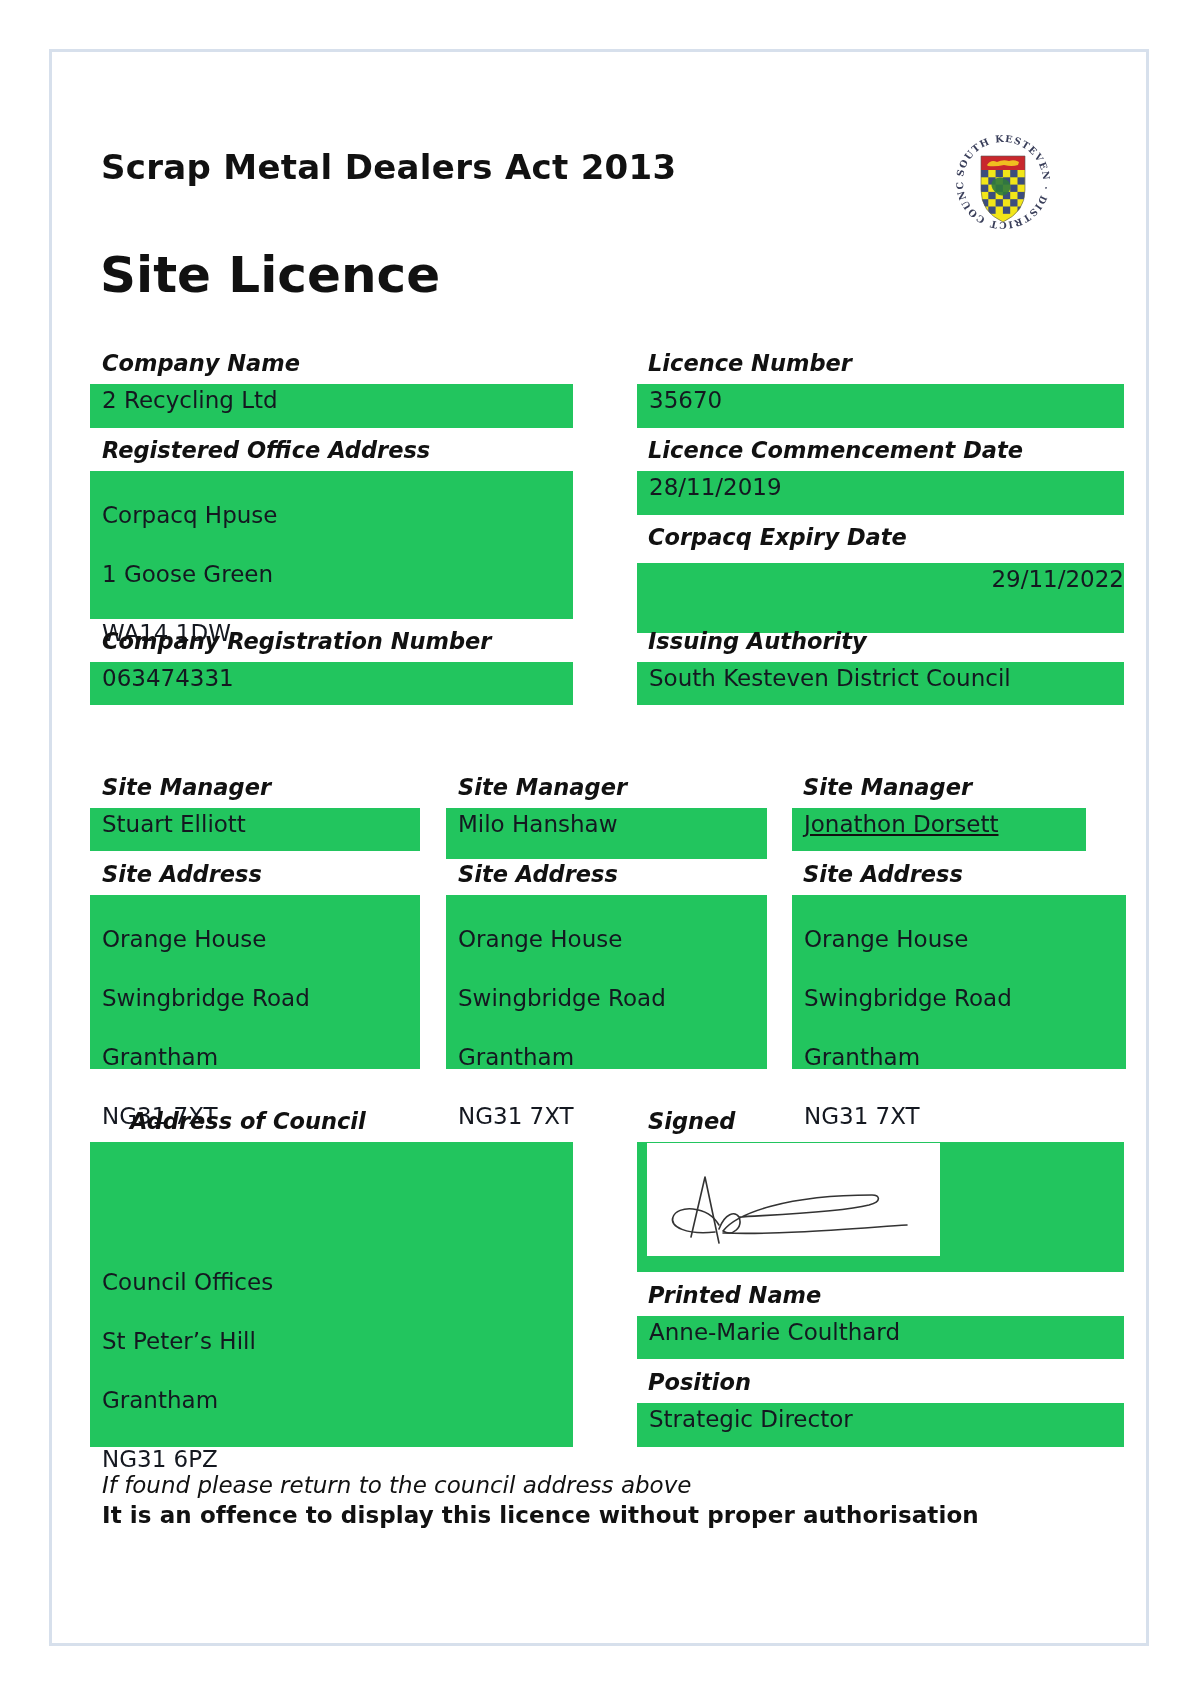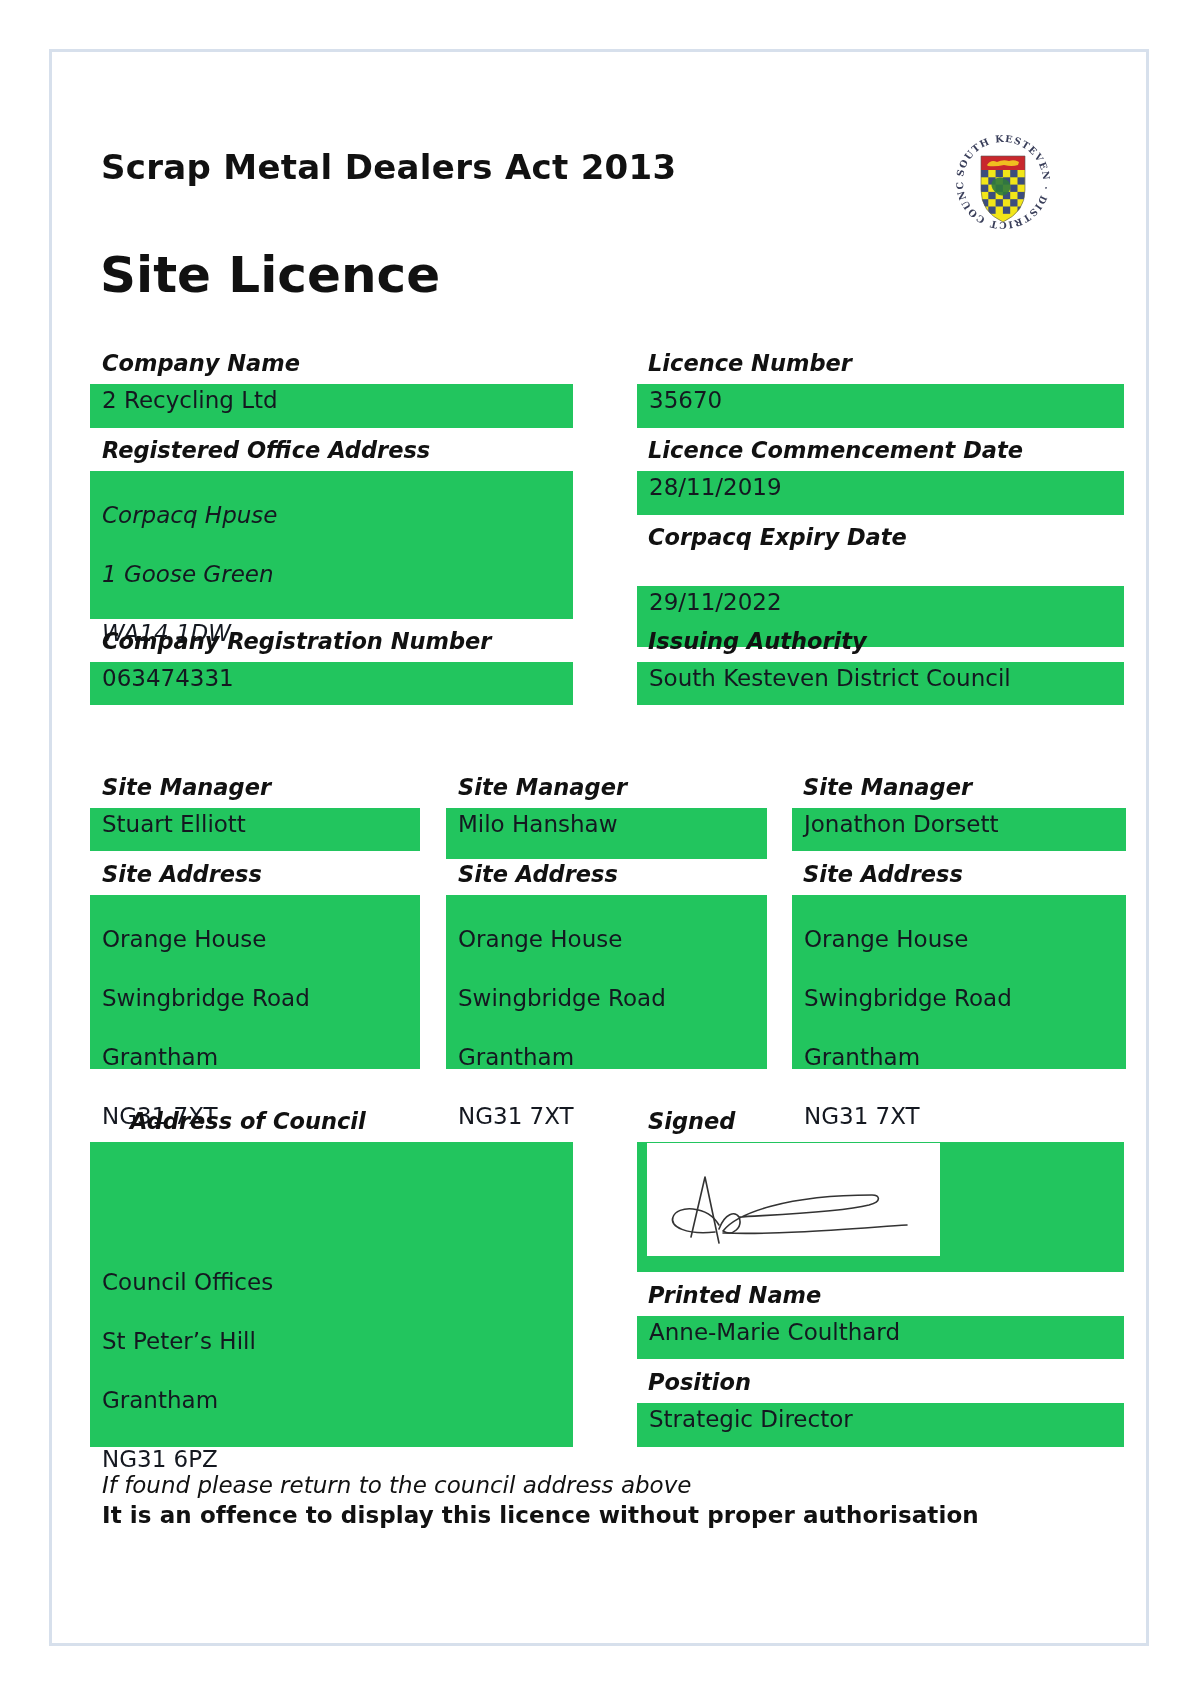--- a/index.html
+++ b/index.html
@@ -66,21 +66,21 @@
   </svg>
 </div>
 
 <div class="abs label" style="left:102px; top:349px;">Company Name</div>
 <div class="abs box" style="left:90px; top:384px; width:483px; height:44px;">
   <div class="val">2 Recycling Ltd</div>
 </div>
 
 <div class="abs label" style="left:102px; top:436px;">Registered Office Address</div>
 <div class="abs box" style="left:90px; top:471px; width:483px; height:148px;">
-  <div class="val" style="padding-top:0;font-style:italic;">
+  <div class="val" style="padding-top:0;">
     <div>Corpacq Hpuse</div>
     <div>1 Goose Green</div>
     <div>WA14 1DW</div>
   </div>
 </div>
 
 <div class="abs label" style="left:102px; top:627px;">Company Registration Number</div>
 <div class="abs box" style="left:90px; top:662px; width:483px; height:43px;">
   <div class="val">063474331</div>
 </div>
@@ -89,21 +89,21 @@
 <div class="abs box" style="left:637px; top:384px; width:487px; height:44px;">
   <div class="val">35670</div>
 </div>
 
 <div class="abs label" style="left:648px; top:436px;">Licence Commencement Date</div>
 <div class="abs box" style="left:637px; top:471px; width:487px; height:44px;">
   <div class="val">28/11/2019</div>
 </div>
 
 <div class="abs label" style="left:648px; top:523px;">Corpacq Expiry Date</div>
-<div class="abs box" style="left:637px; top:586px; width:487px; height:61px;">
+<div class="abs box" style="left:637px; top:563px; width:487px; height:70px;text-align:right;">
   <div class="val">29/11/2022</div>
 </div>
 
 <div class="abs label" style="left:648px; top:627px;">Issuing Authority</div>
 <div class="abs box" style="left:637px; top:662px; width:487px; height:43px;">
   <div class="val">South Kesteven District Council</div>
 </div>
 
 <div class="abs label" style="left:102px; top:773px;">Site Manager</div>
 <div class="abs box" style="left:90px; top:808px; width:330px; height:43px;">
@@ -127,21 +127,21 @@
 <div class="abs box" style="left:446px; top:895px; width:321px; height:174px;">
   <div class="val" style="padding-top:0;">
     <div>Orange House</div>
     <div>Swingbridge Road</div>
     <div>Grantham</div>
     <div>NG31 7XT</div>
   </div>
 </div>
 
 <div class="abs label" style="left:803px; top:773px;">Site Manager</div>
-<div class="abs box" style="left:792px; top:808px; width:334px; height:43px;">
+<div class="abs box" style="left:792px; top:808px; width:294px; height:43px;text-decoration:underline;">
   <div class="val">Jonathon Dorsett</div>
 </div>
 <div class="abs label" style="left:803px; top:860px;">Site Address</div>
 <div class="abs box" style="left:792px; top:895px; width:334px; height:174px;">
   <div class="val" style="padding-top:0;">
     <div>Orange House</div>
     <div>Swingbridge Road</div>
     <div>Grantham</div>
     <div>NG31 7XT</div>
   </div>

